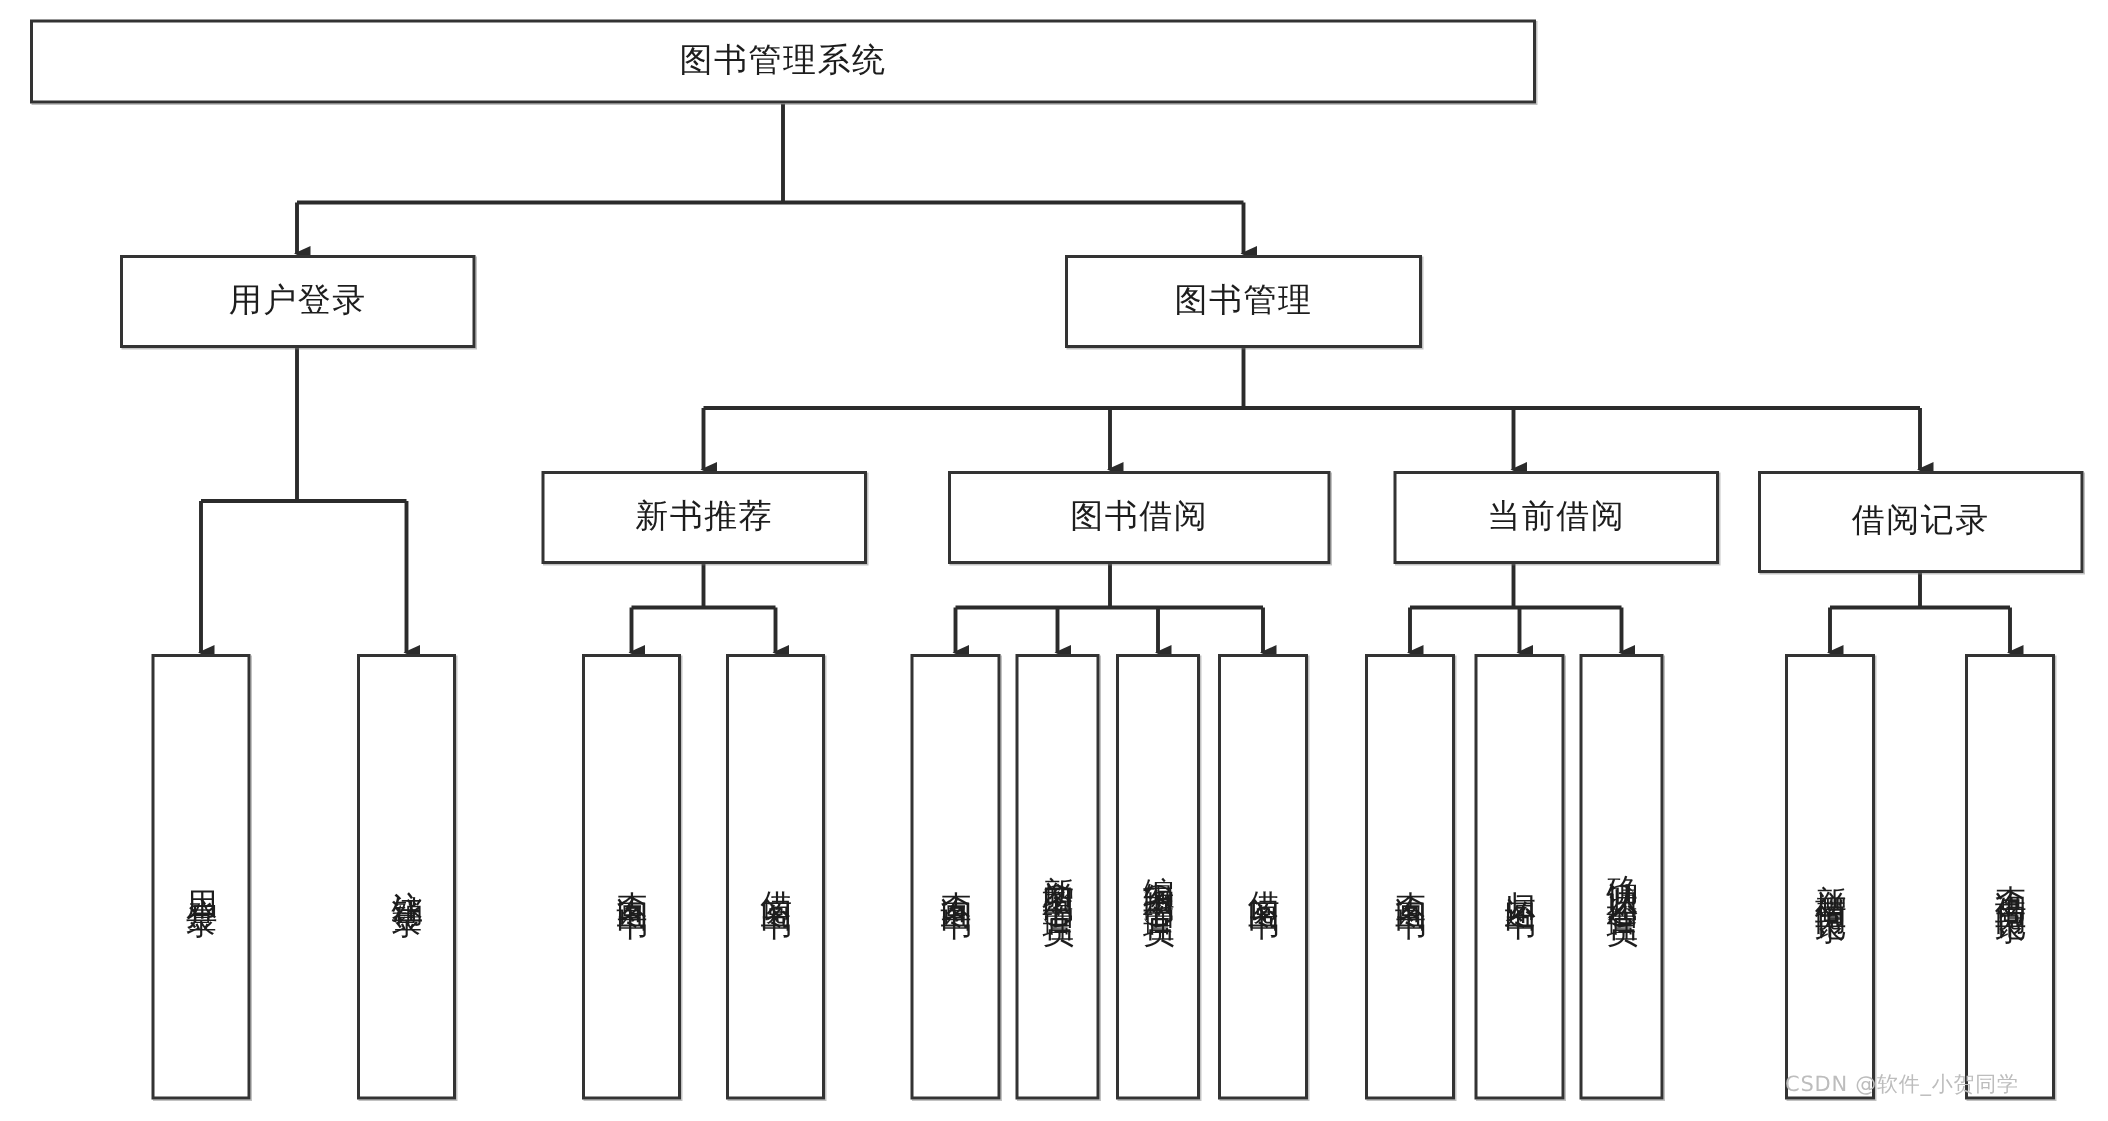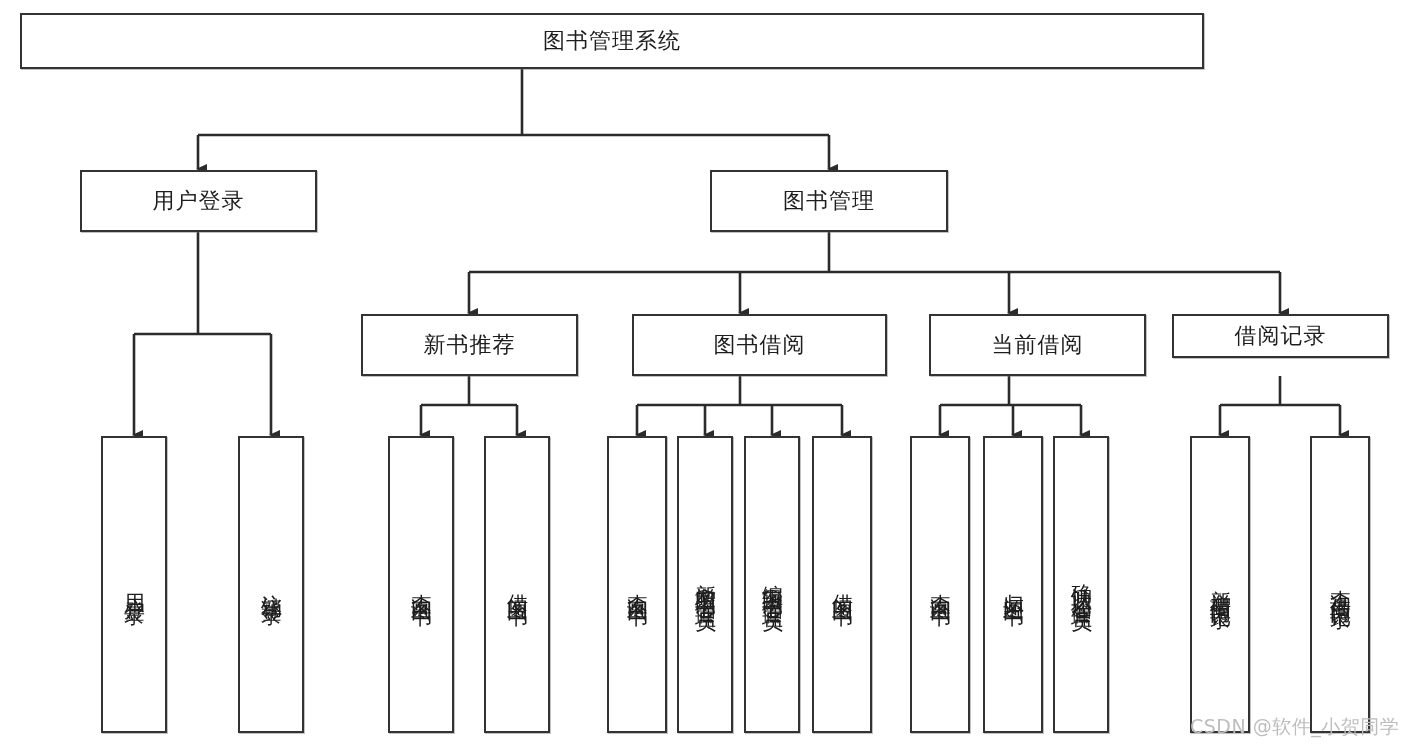--- a/index.html
+++ b/index.html
@@ -49,21 +49,21 @@
     writing-mode: vertical-rl;
     text-orientation: upright;
     font-size: 21px;
     letter-spacing: 4px;
     line-height: 1.0;
     white-space: normal;
     max-height: 100%;
   }
   .watermark {
     position: absolute;
-    font-size: 19px;
+    font-size: 14px;
     color: #bdbdbd;
     letter-spacing: 0.5px;
     white-space: nowrap;
     user-select: none;
   }
 </style>
 </head>
 <body>
 
 <div id="canvas">
@@ -104,41 +104,41 @@
         <path d="M 940 405 L 940 435" marker-end="url(#arrowhead)"></path>
         <path d="M 1013 405 L 1013 435" marker-end="url(#arrowhead)"></path>
         <path d="M 1081 405 L 1081 435" marker-end="url(#arrowhead)"></path>
         <path d="M 1280 376 L 1280 405"></path>
         <path d="M 1220 405 L 1340 405"></path>
         <path d="M 1220 405 L 1220 435" marker-end="url(#arrowhead)"></path>
         <path d="M 1340 405 L 1340 435" marker-end="url(#arrowhead)"></path>
       </g>
   </svg>
 
-  <div class="node" style="left: 20px; top: 13px; width: 1184px; height: 56px;">
+  <div class="node" style="left: 20px; top: 13px; width: 1004px; height: 56px;">
     <span class="label">图书管理系统</span>
   </div>
 
   <div class="node" style="left: 80px; top: 170px; width: 237px; height: 62px;">
     <span class="label">用户登录</span>
   </div>
   <div class="node" style="left: 361px; top: 314px; width: 217px; height: 62px;">
     <span class="label">新书推荐</span>
   </div>
 
   <div class="node" style="left: 710px; top: 170px; width: 238px; height: 62px;">
     <span class="label">图书管理</span>
   </div>
   <div class="node" style="left: 632px; top: 314px; width: 255px; height: 62px;">
     <span class="label">图书借阅</span>
   </div>
   <div class="node" style="left: 929px; top: 314px; width: 217px; height: 62px;">
     <span class="label">当前借阅</span>
   </div>
-  <div class="node" style="left: 1172px; top: 314px; width: 217px; height: 44px;">
+  <div class="node" style="left: 1172px; top: 314px; width: 217px; height: 68px;">
     <span class="label">借阅记录</span>
   </div>
 
   <div class="node vertical" style="left: 101px; top: 436px; width: 66px; height: 297px;">
     <span class="label">用户登录</span>
   </div>
   <div class="node vertical" style="left: 238px; top: 436px; width: 66px; height: 297px;">
     <span class="label">注销登录</span>
   </div>
 

